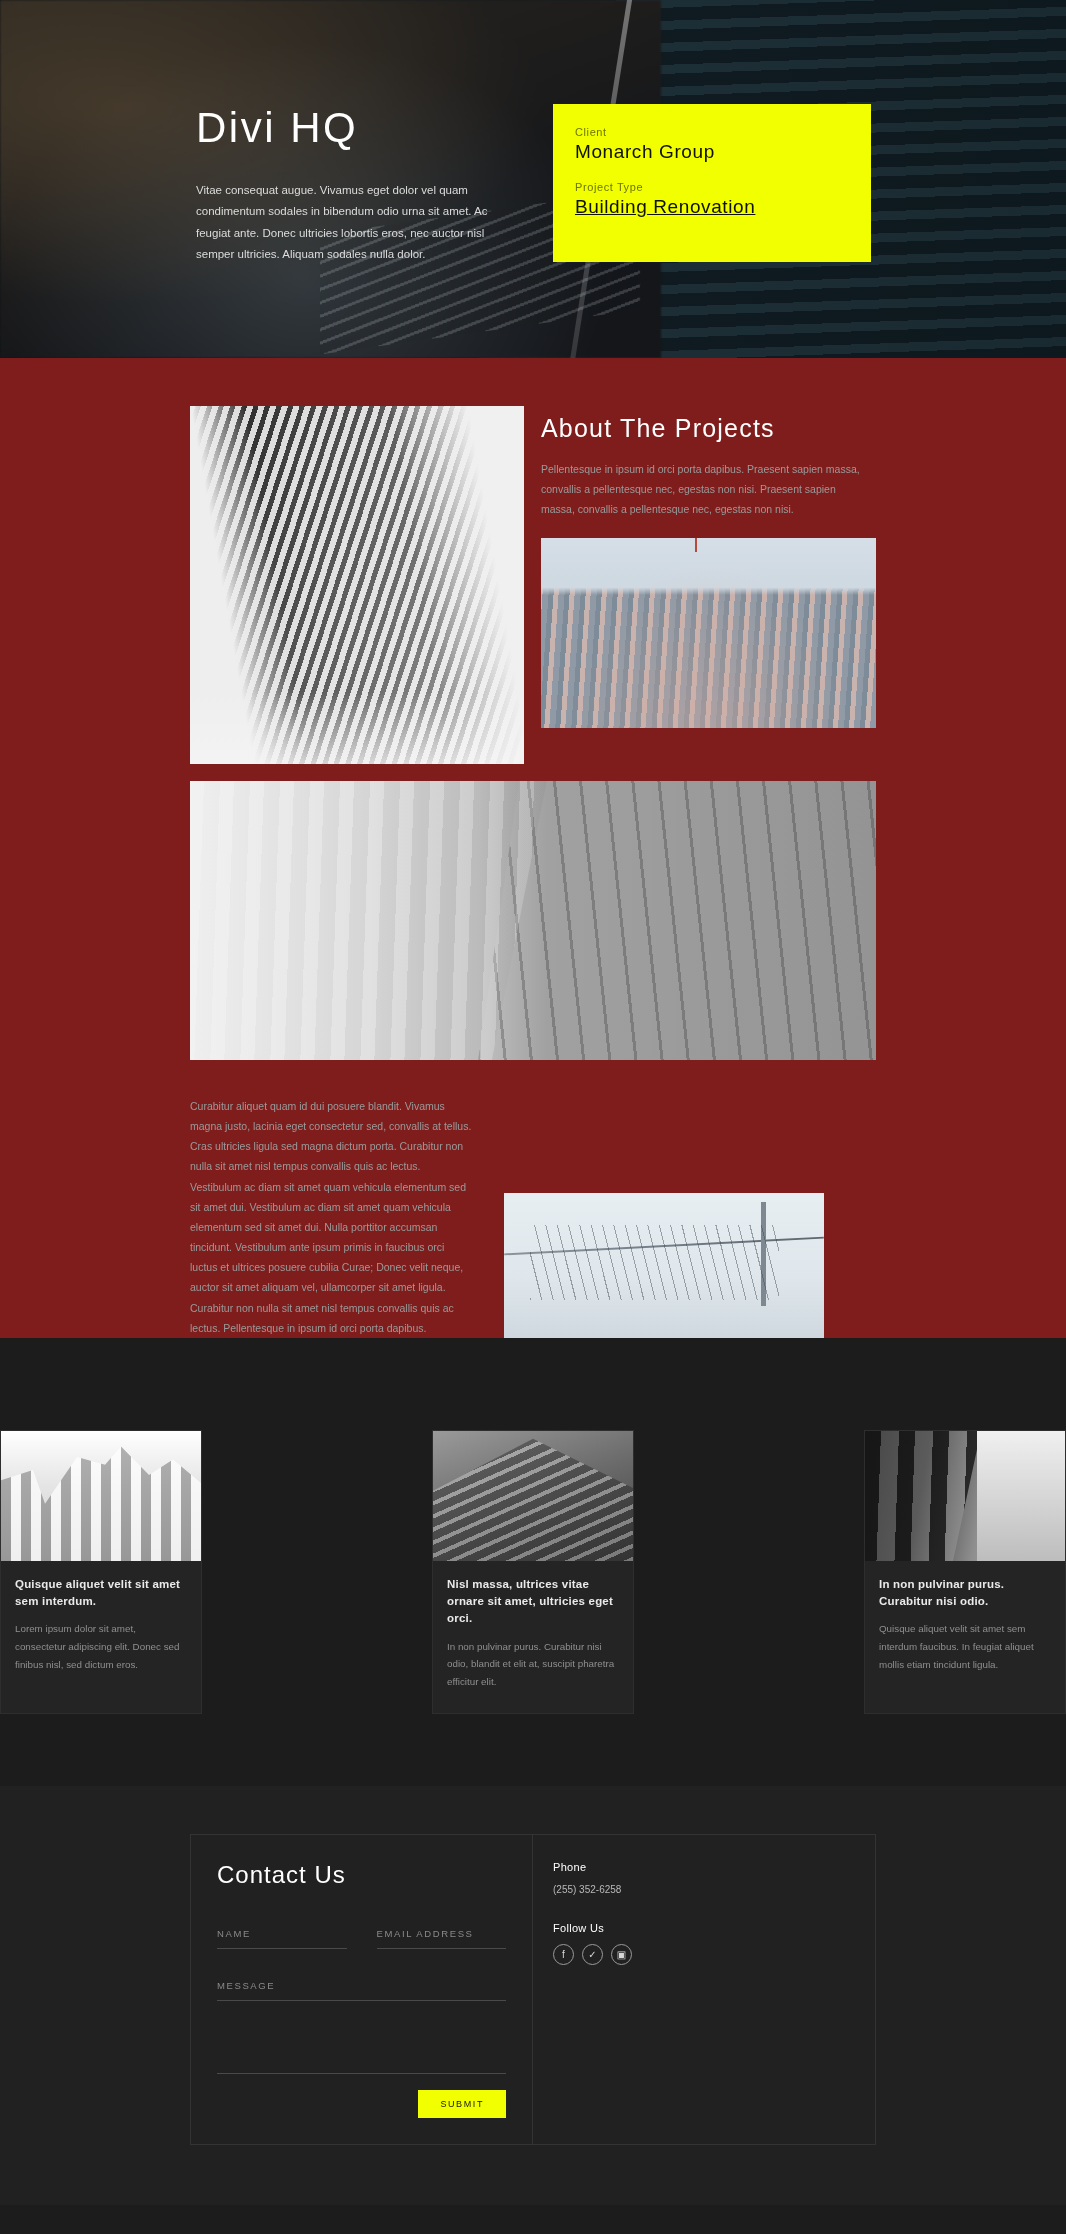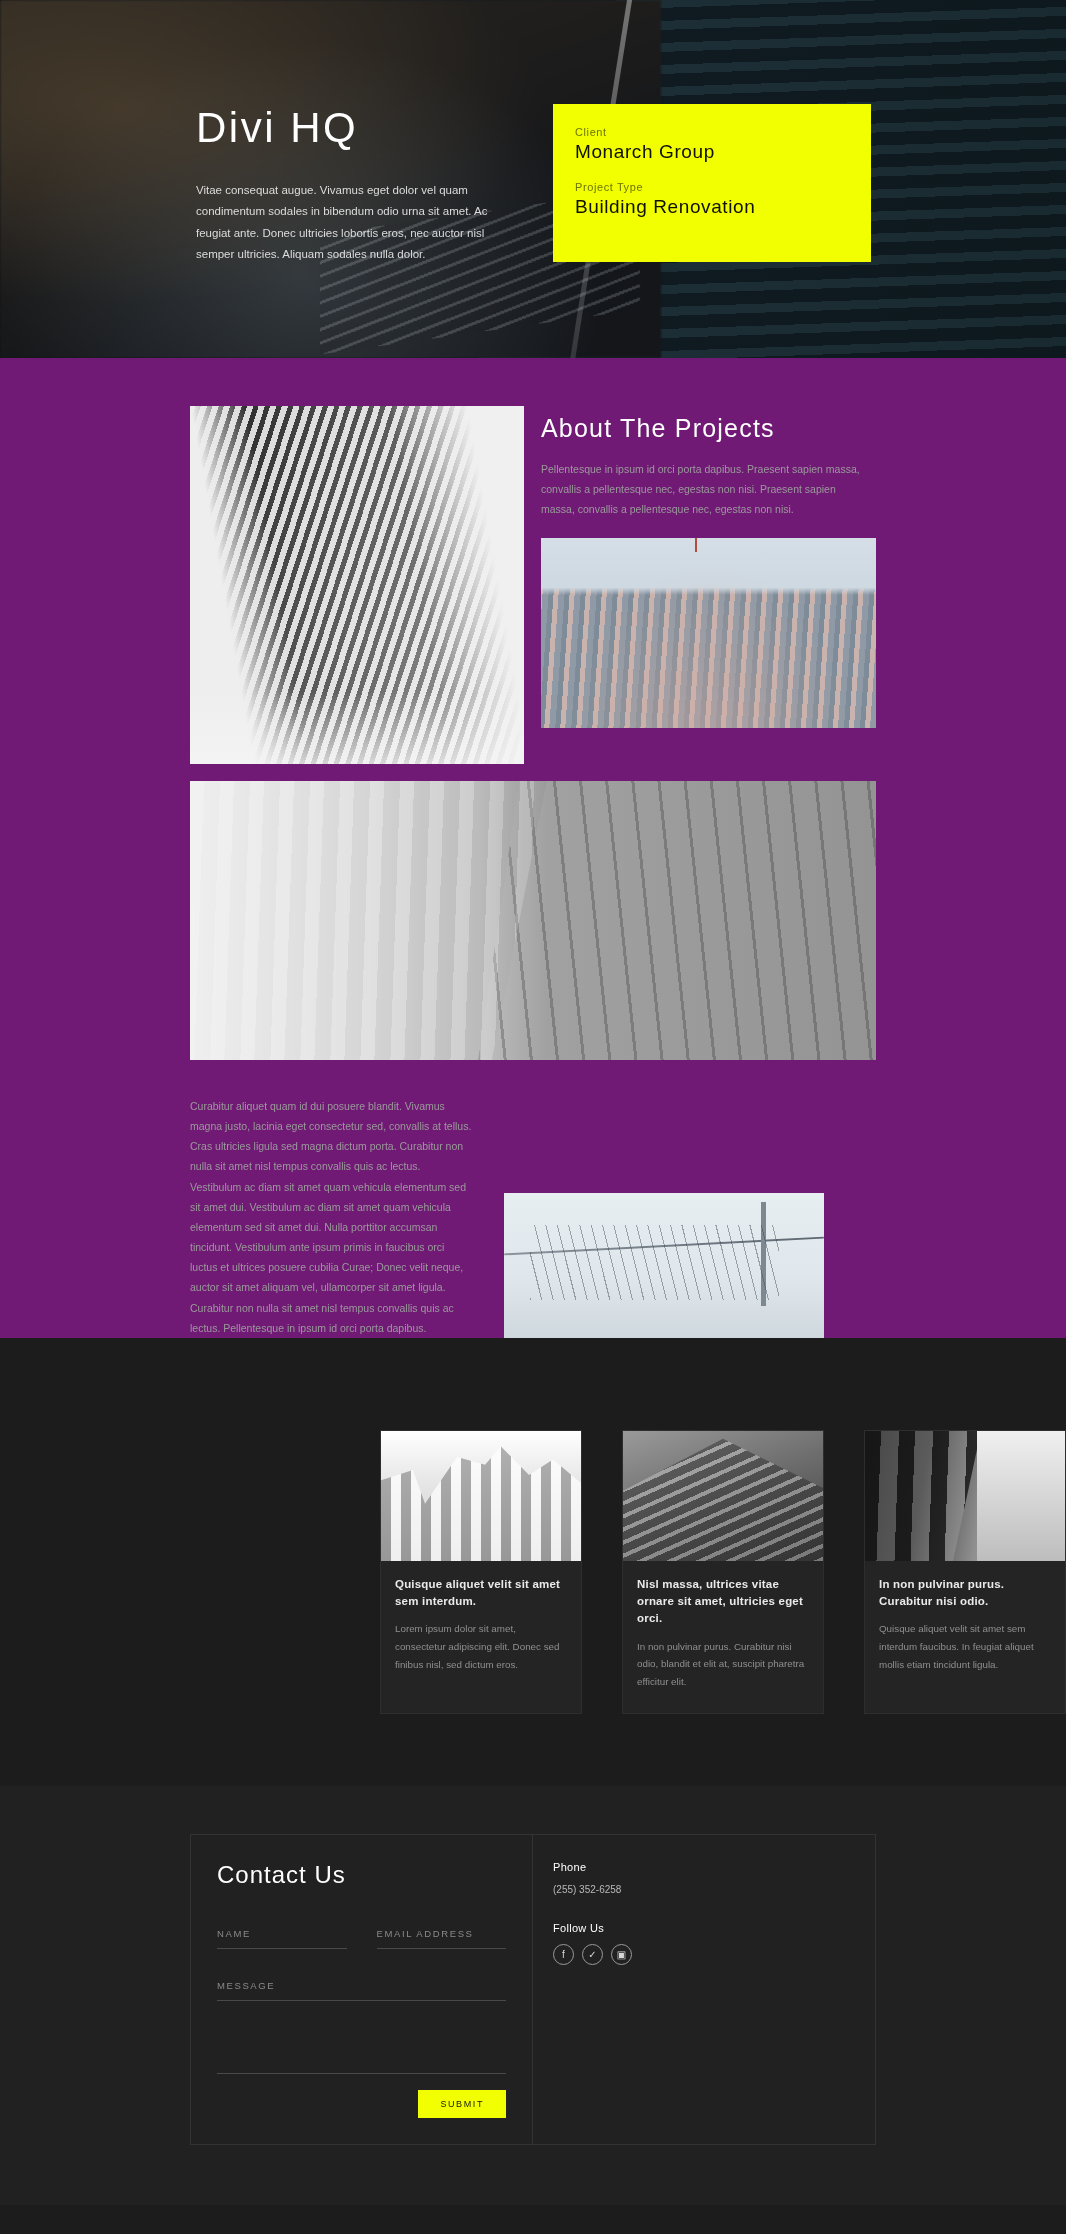--- a/index.html
+++ b/index.html
@@ -88,26 +88,26 @@
     font-size: 11px;
     letter-spacing: 0.6px;
     margin-bottom: 3px;
   }
   .hero-card .meta-value {
     color: #111100;
     font-size: 19px;
     letter-spacing: 0.6px;
     margin-bottom: 18px;
   }
-  .hero-card .meta-value.last { margin-bottom: 18px; }
+  .hero-card .meta-value.last { margin-bottom: 18px; text-decoration: underline; }
 
   
   .about {
     position: relative;
-    background: #701a75;
+    background: #7f1d1d;
     padding: 48px 0 0 0;
   }
   .wrap { width: 686px; margin: 0 auto; position: relative; }
 
   .about-top { display: flex; gap: 17px; align-items: flex-start; }
   .img {
     background-color: #bfbfbf;
     background-repeat: no-repeat;
     position: relative;
     overflow: hidden;
@@ -223,21 +223,21 @@
   
   .related { background: #1c1c1c; padding: 92px 0 72px 0; }
   .related-title {
     text-align: center;
     color: #ffffff;
     font-size: 28px;
     letter-spacing: 1.6px;
     font-weight: 400;
     margin-bottom: 56px;
   }
-  .cards { display: flex; gap: 40px; justify-content: flex-end; }
+  .cards { display: flex; gap: 40px; justify-content: space-between; }
   .card {
     width: 202px;
     background: #242424;
     border: 1px solid #2e2e2e;
   }
   .card-img { height: 130px; position: relative; overflow: hidden; }
   .card-img-1 {
     background: linear-gradient(to bottom, #ffffff 0%, #e6e6e6 40%, #cacaca 100%);
   }
   .card-img-1::before{

